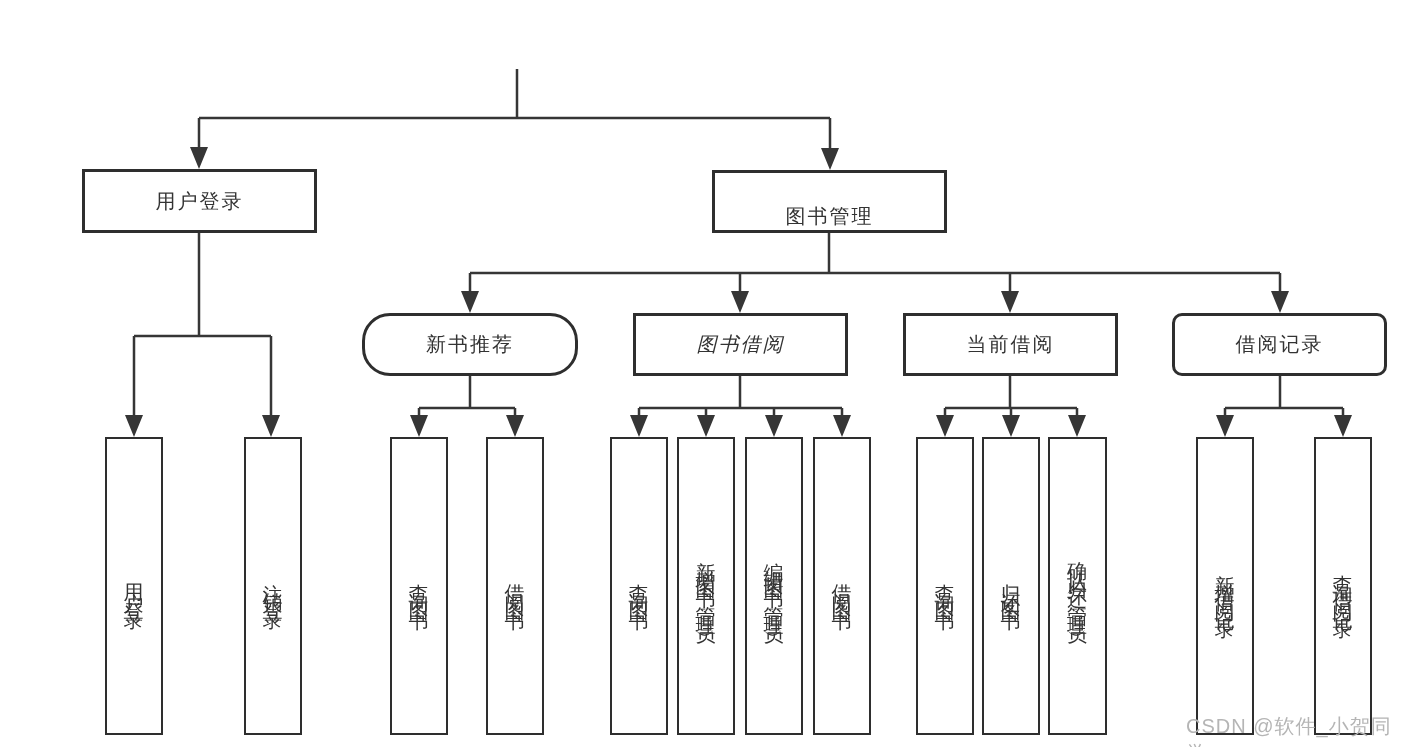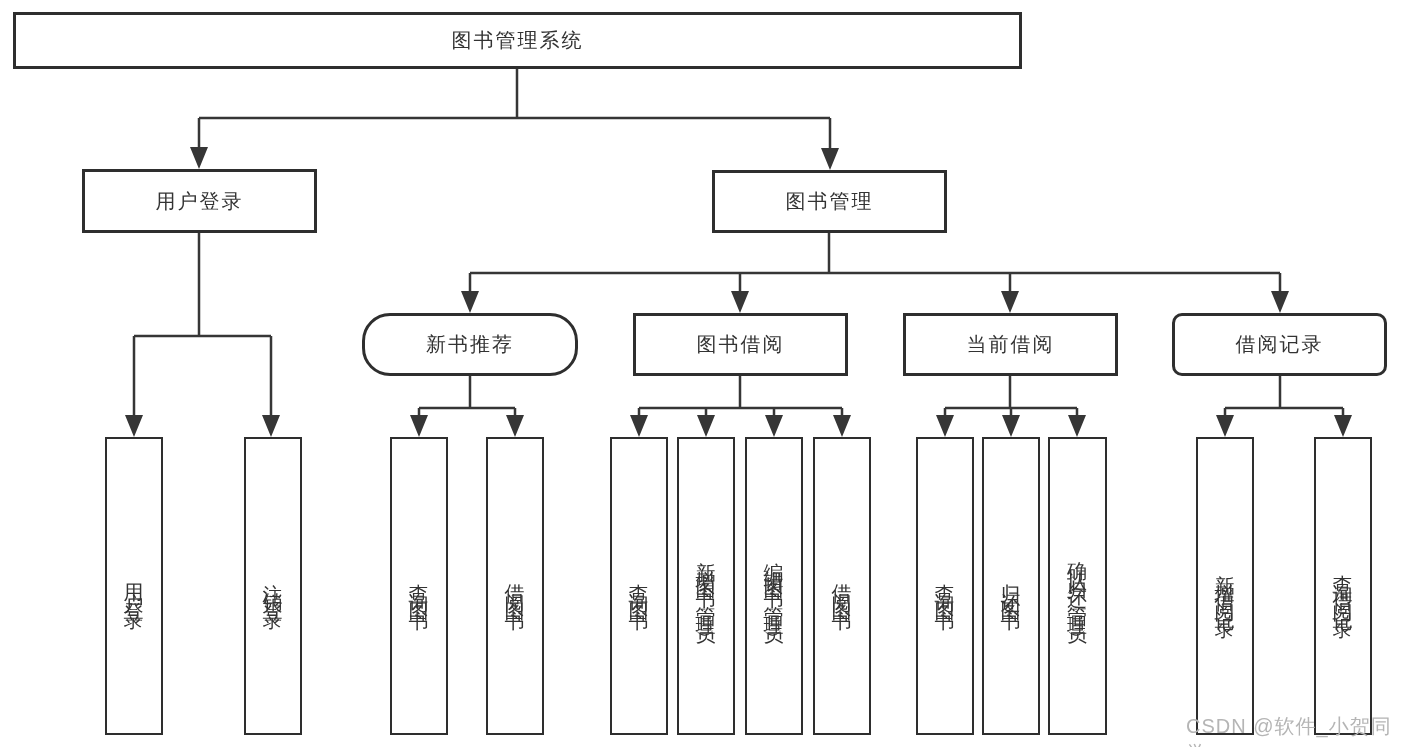--- a/index.html
+++ b/index.html
@@ -84,35 +84,32 @@
       <path d="M1010 376 V408 M945 408 H1077 M945 408 V418 M1011 408 V418 M1077 408 V418" fill="none" stroke="#363636" stroke-width="2.5"></path>
       <path fill="#363636" d="M936 415 L954 415 L945 437 Z M1002 415 L1020 415 L1011 437 Z M1068 415 L1086 415 L1077 437 Z"></path>
     </g>
 
     <g>
       <path d="M1280 376 V408 M1225 408 H1343 M1225 408 V418 M1343 408 V418" fill="none" stroke="#363636" stroke-width="2.5"></path>
       <path fill="#363636" d="M1216 415 L1234 415 L1225 437 Z M1334 415 L1352 415 L1343 437 Z"></path>
     </g>
   </svg>
 
-  <div class="node" style="left:13px; top:12px; width:1009px; height:57px;">
-    <span>图书管理系统</span>
-  </div>
 
   <div class="node" style="left:82px; top:169px; width:235px; height:64px;">
     <span>用户登录</span>
   </div>
-  <div class="node" style="left:712px; top:170px; width:235px; height:63px;">
+  <div class="node" style="left:712px; top:170px; width:235px; height:63px;align-items:flex-end;">
     <span>图书管理</span>
   </div>
 
   <div class="node" style="left:362px; top:313px; width:216px; height:63px;border-radius:28px;">
     <span>新书推荐</span>
   </div>
-  <div class="node" style="left:633px; top:313px; width:215px; height:63px;">
+  <div class="node" style="left:633px; top:313px; width:215px; height:63px;font-style:italic;">
     <span>图书借阅</span>
   </div>
   <div class="node" style="left:903px; top:313px; width:215px; height:63px;align-items:center;">
     <span>当前借阅</span>
   </div>
   <div class="node" style="left:1172px; top:313px; width:215px; height:63px;border-radius:10px;">
     <span>借阅记录</span>
   </div>
 
   <div class="node leaf" style="left:105px; top:437px; width:58px; height:298px;">

